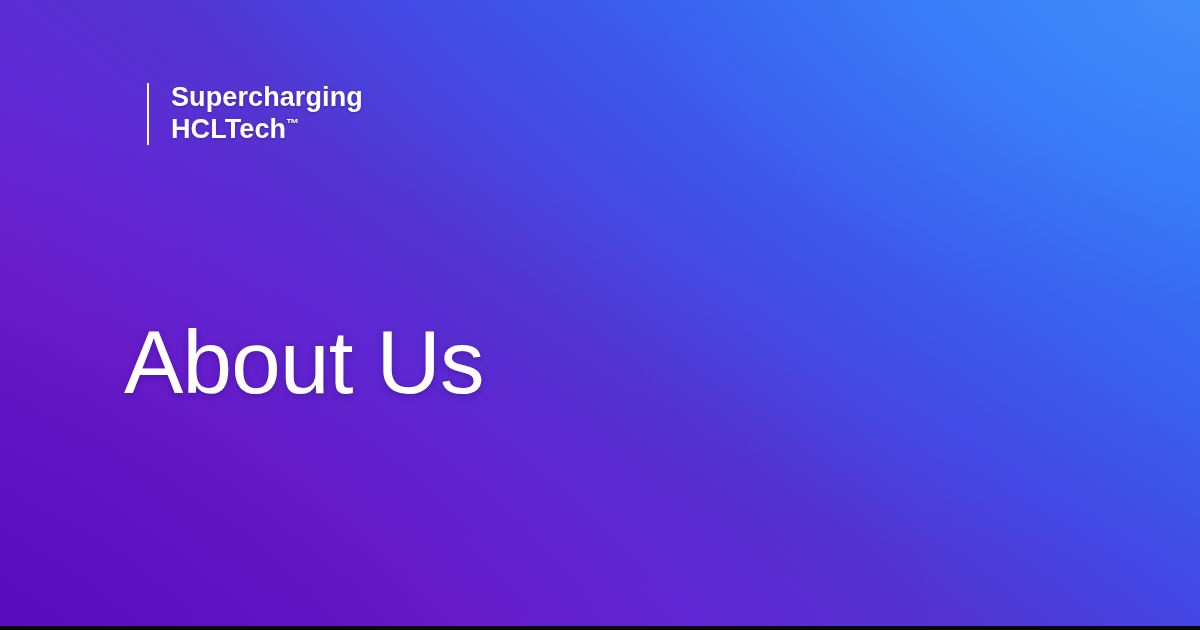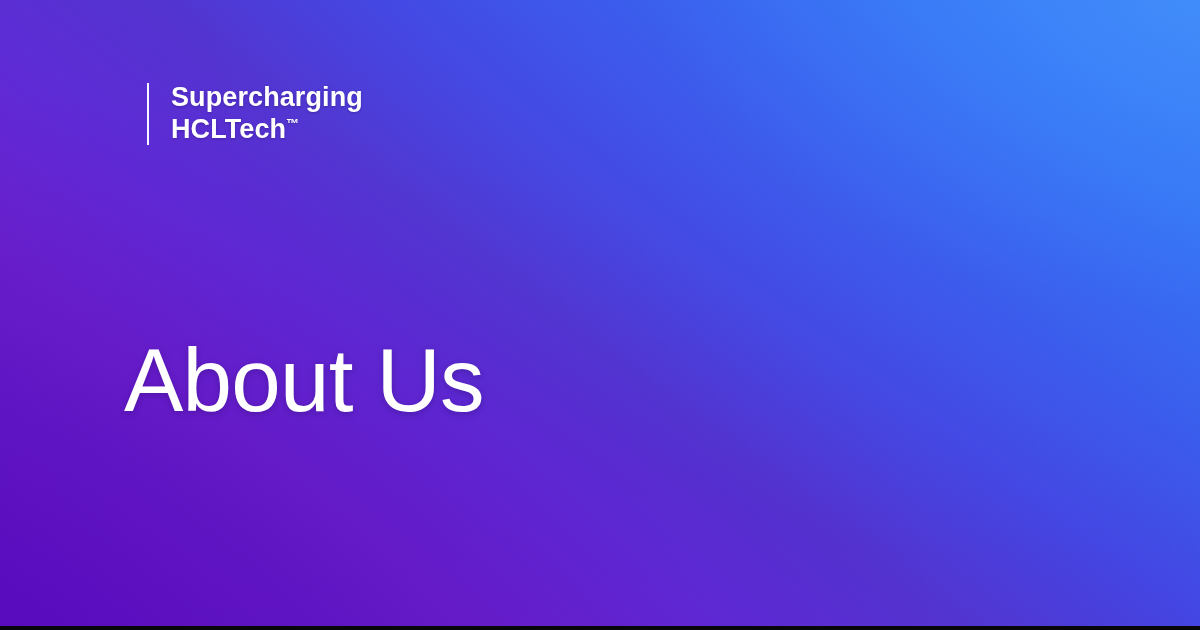--- a/index.html
+++ b/index.html
@@ -108,21 +108,21 @@
     font-size:13px;
     vertical-align:super;
     line-height:0;
     letter-spacing:0;
   }
 
   
   .page-title {
     position:absolute;
     left:124px;
-    top:336px;
+    top:318px;
     color:#ffffff;
     font-size:89px;
     font-weight:300;
     line-height:1;
     letter-spacing:-0.8px;
     white-space:nowrap;
     text-shadow:0 2px 6px rgba(25,0,70,0.26);
     z-index:3;
   }
 </style>

